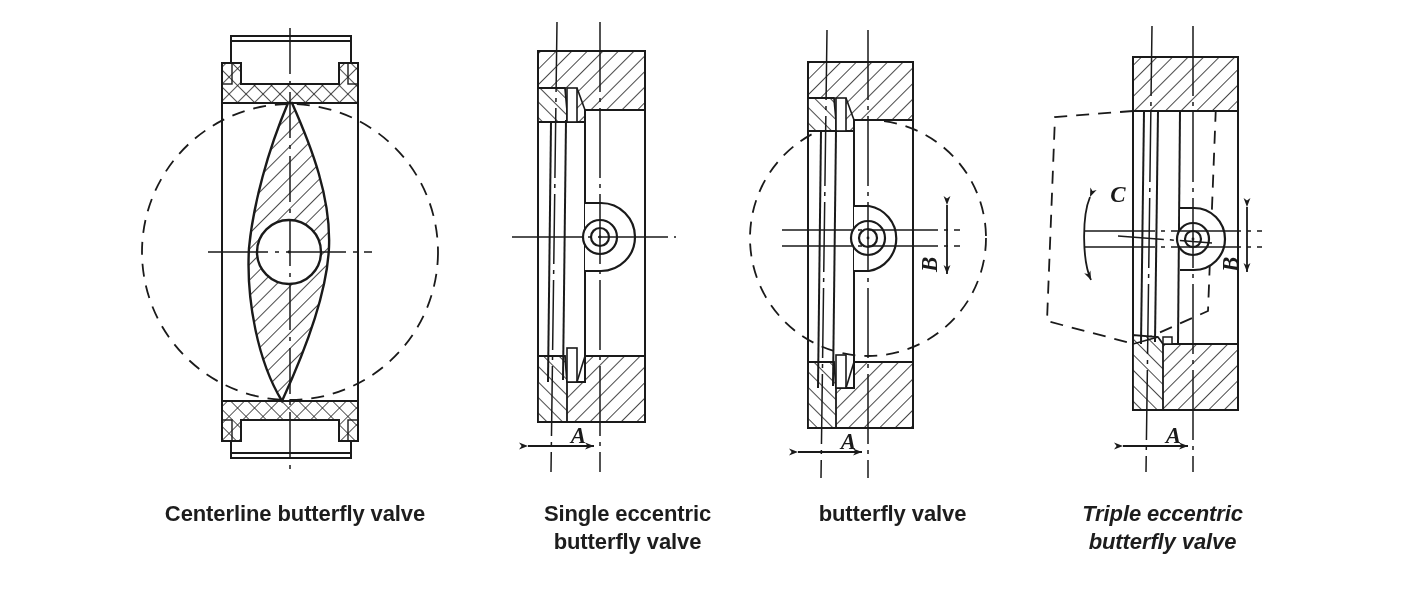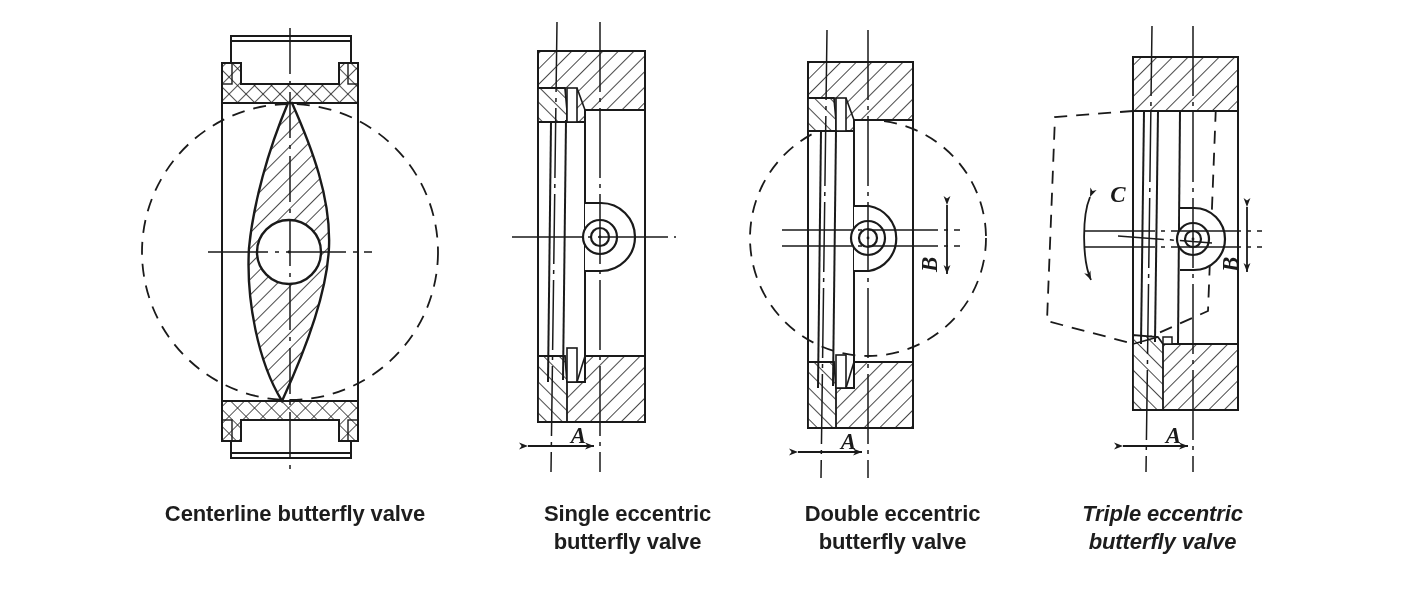--- a/index.html
+++ b/index.html
@@ -299,21 +299,20 @@
 
   <div class="caption-layer">
     <div class="caption" id="caption-1">
       <span class="cap-line">Centerline butterfly valve</span>
     </div>
     <div class="caption" id="caption-2">
       <span class="cap-line">Single eccentric</span>
       <span class="cap-line">butterfly valve</span>
     </div>
     <div class="caption" id="caption-3">
-      <span class="cap-line">Double eccentric</span>
       <span class="cap-line">butterfly valve</span>
     </div>
     <div class="caption" id="caption-4">
       <span class="cap-line">Triple eccentric</span>
       <span class="cap-line">butterfly valve</span>
     </div>
   </div>
 
 </div>
 

